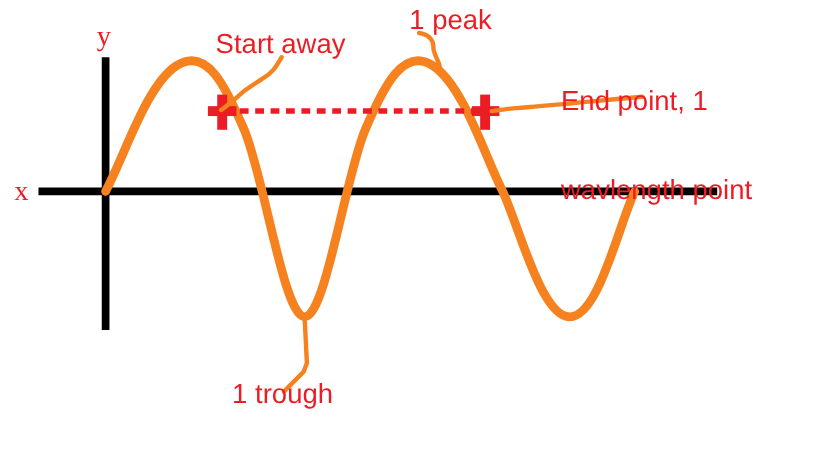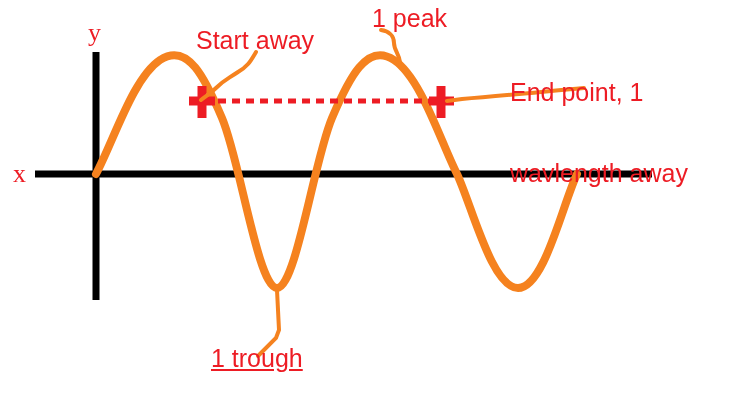--- a/index.html
+++ b/index.html
@@ -34,21 +34,21 @@
   .axis-label {
     position: absolute;
     color: #ED1C24;
     font-family: "Liberation Serif", serif;
     font-size: 26px;
     line-height: 26px;
   }
   #label-start-point { left: 196px; top: 27px; }
   #label-one-peak    { left: 372px; top: 5px; }
   #label-end-point   { left: 481px; top: 25px; margin-left: 29px; }
-  #label-one-trough  { left: 211px; top: 345px; text-decoration: underline; }
+  #label-one-trough  { left: 211px; top: 345px; }
   #label-axis-y      { left: 88px;  top: 20px; }
   #label-axis-x      { left: 13px;  top: 161px; }
 </style>
 </head>
 <body>
 
 <div id="canvas">
 
   <svg id="diagram-svg" viewBox="0 0 740 408">
 
@@ -89,21 +89,21 @@
 
     <path d="M 277,290 L 279,330 L 276,338 L 258,356" fill="none" stroke="#F5821F" stroke-width="4" stroke-linecap="round"></path>
   </svg>
 
   <div class="anno-text" id="label-start-point">Start away</div>
 
   <div class="anno-text" id="label-one-peak">1 peak</div>
 
   <div class="anno-text" id="label-end-point">
     <div>End point, 1</div>
-    <div>wavlength away</div>
+    <div>wavlength point</div>
   </div>
 
   <div class="anno-text" id="label-one-trough">1 trough</div>
 
   <div class="axis-label" id="label-axis-y">y</div>
 
   <div class="axis-label" id="label-axis-x">x</div>
 
 </div>
 

